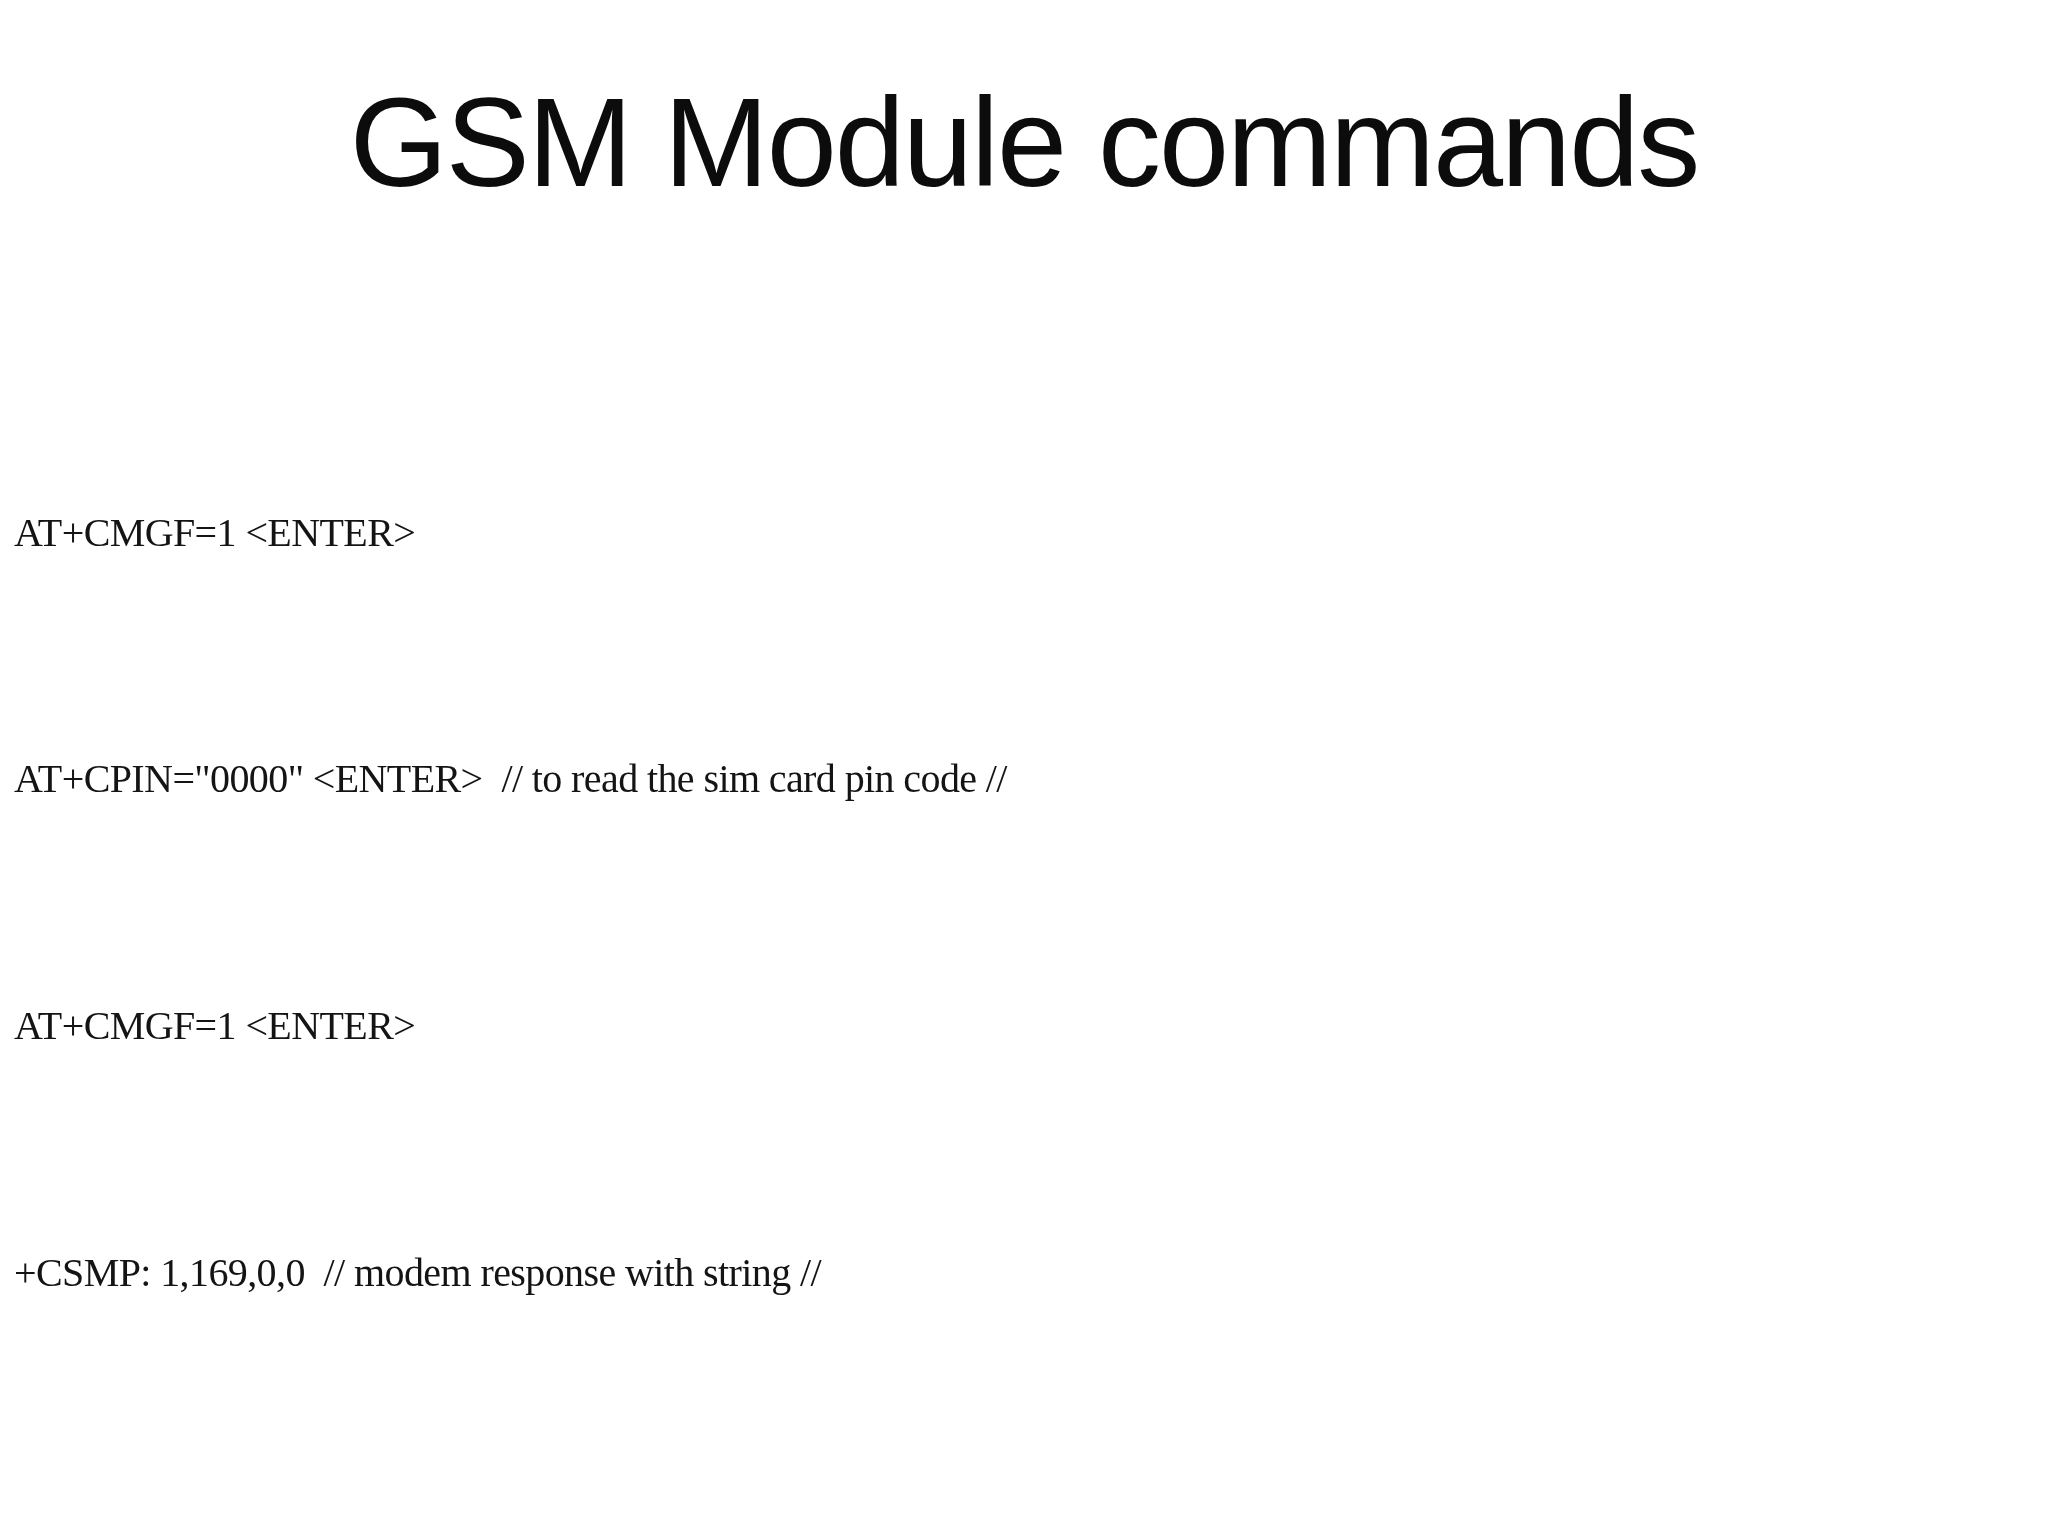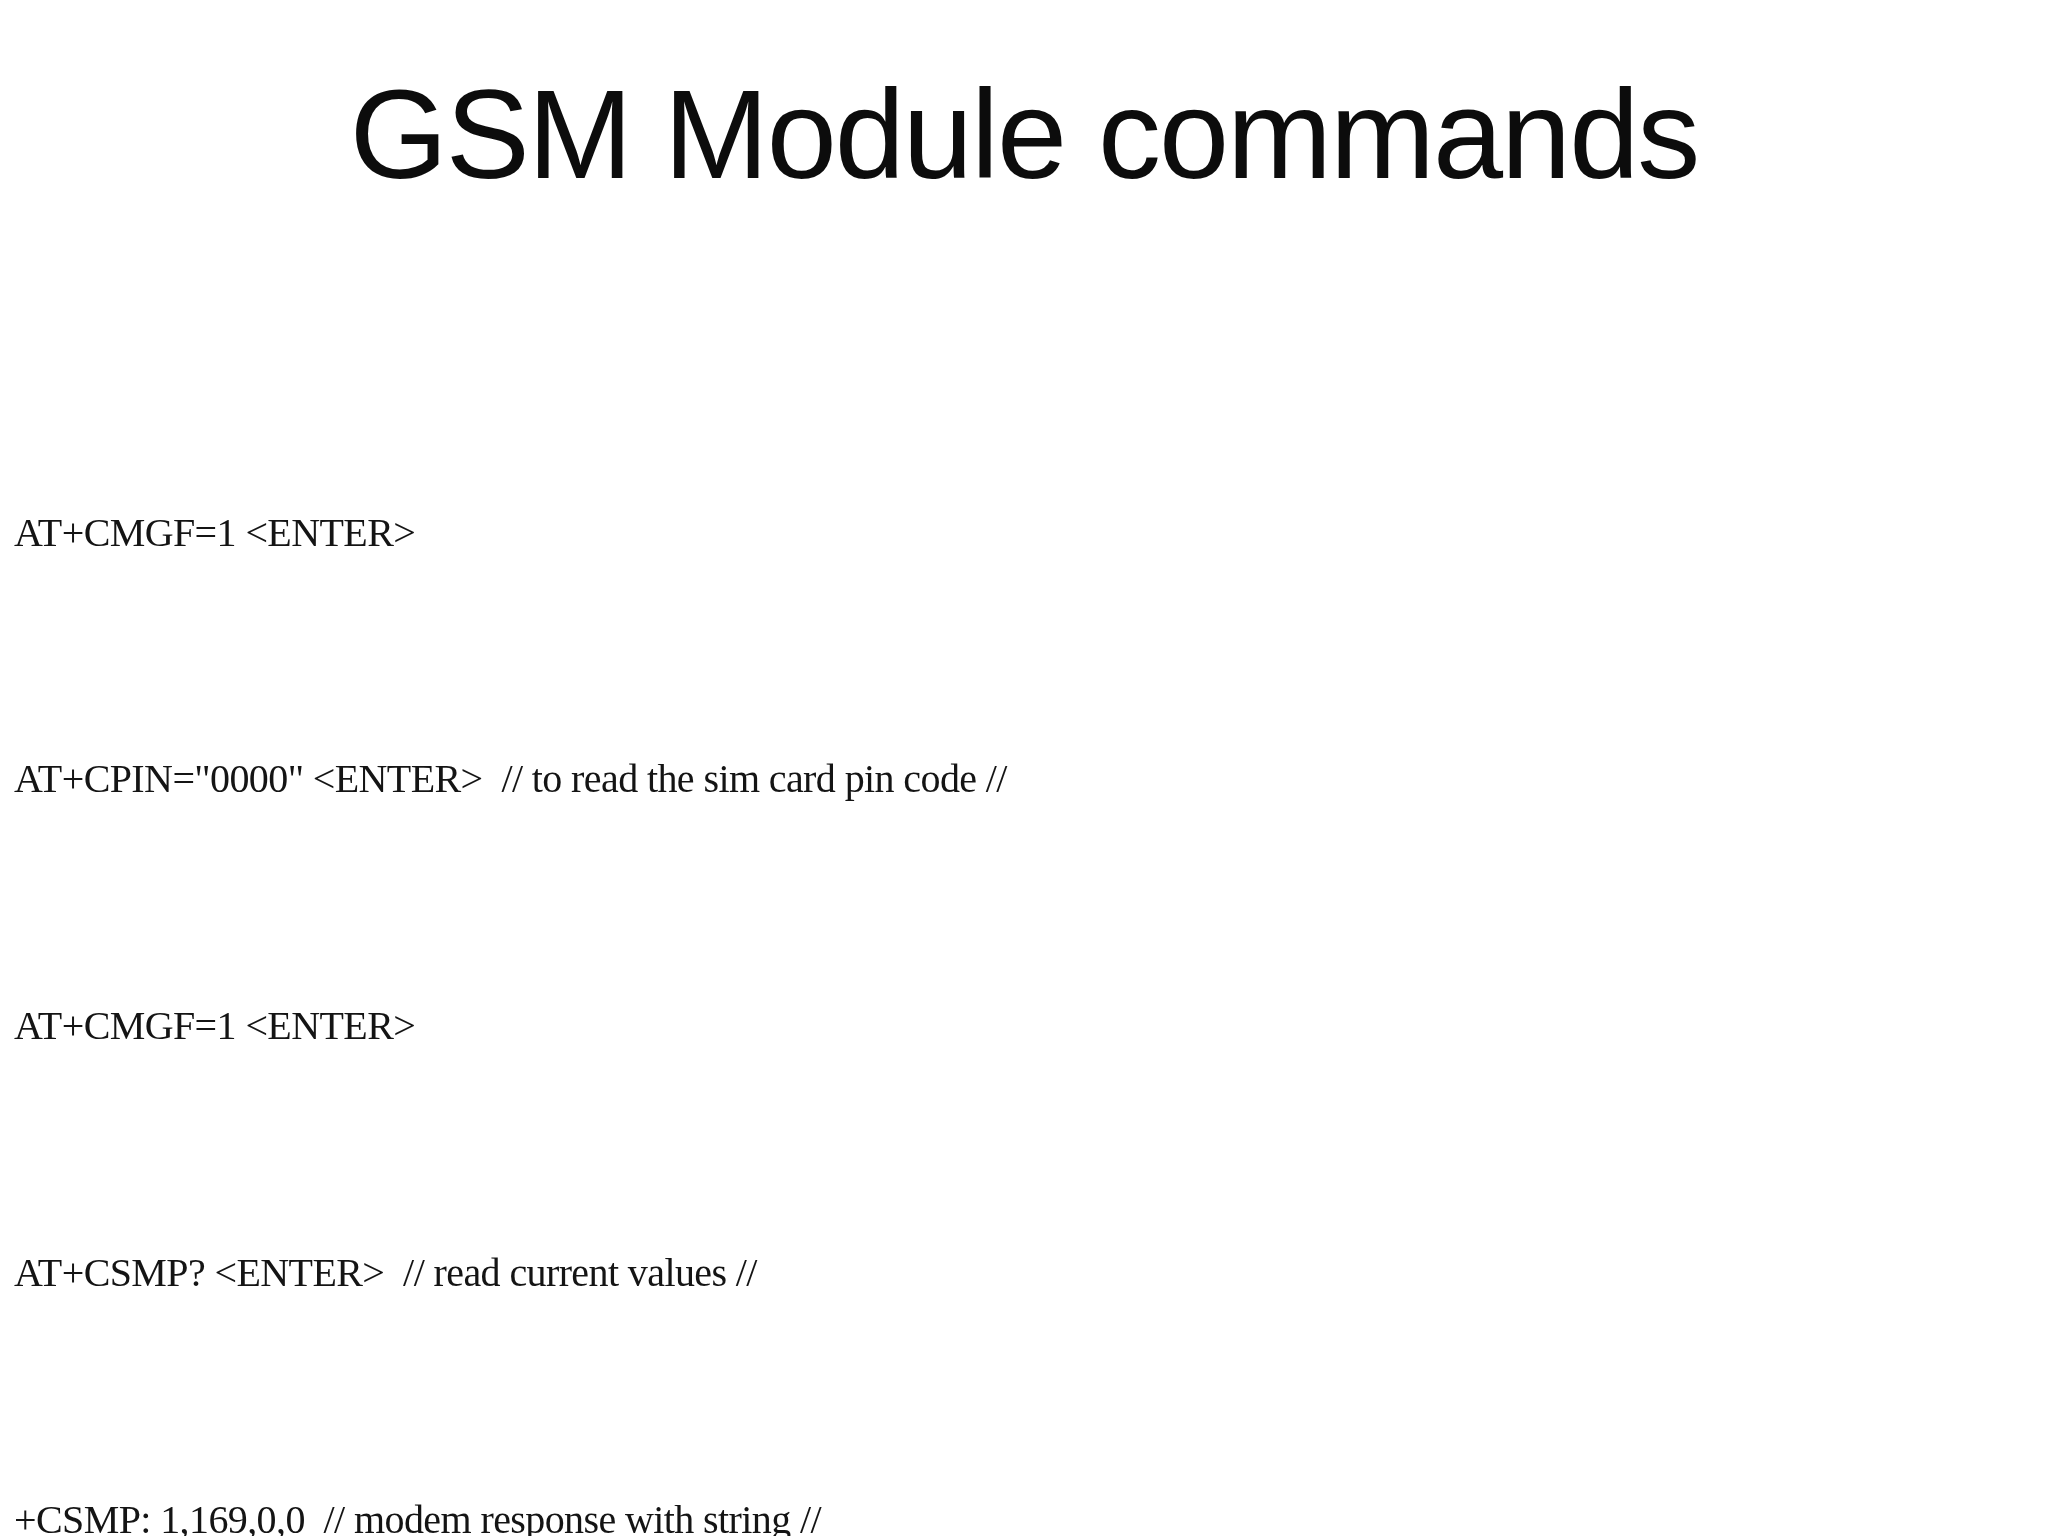--- a/index.html
+++ b/index.html
@@ -11,21 +11,21 @@
     font-family: "Liberation Sans", sans-serif;
   }
   .slide {
     position: relative;
     width: 2048px;
     height: 1536px;
     background: #ffffff;
   }
   .slide-title {
     position: absolute;
-    top: 62px;
+    top: 70px;
     left: 0;
     width: 2048px;
     text-align: center;
     font-family: "Liberation Sans", sans-serif;
     font-size: 126px;
     font-weight: 400;
     letter-spacing: -2px;
     color: #0c0c0c;
     white-space: nowrap;
   }
@@ -47,21 +47,20 @@
 <body>
 
 <div class="slide">
 
   <div class="slide-title">GSM Module commands</div>
 
   <div class="code-block">
     <div class="code-line">AT+CMGF=1 &lt;ENTER&gt;</div>
     <div class="code-line">AT+CPIN="0000" &lt;ENTER&gt;  // to read the sim card pin code //</div>
     <div class="code-line">AT+CMGF=1 &lt;ENTER&gt;</div>
-    <div class="code-line">AT+CSMP? &lt;ENTER&gt;  // read current values //</div>
     <div class="code-line">+CSMP: 1,169,0,0  // modem response with string //</div>
     
     
     
     
     
     
     
   </div>
 

